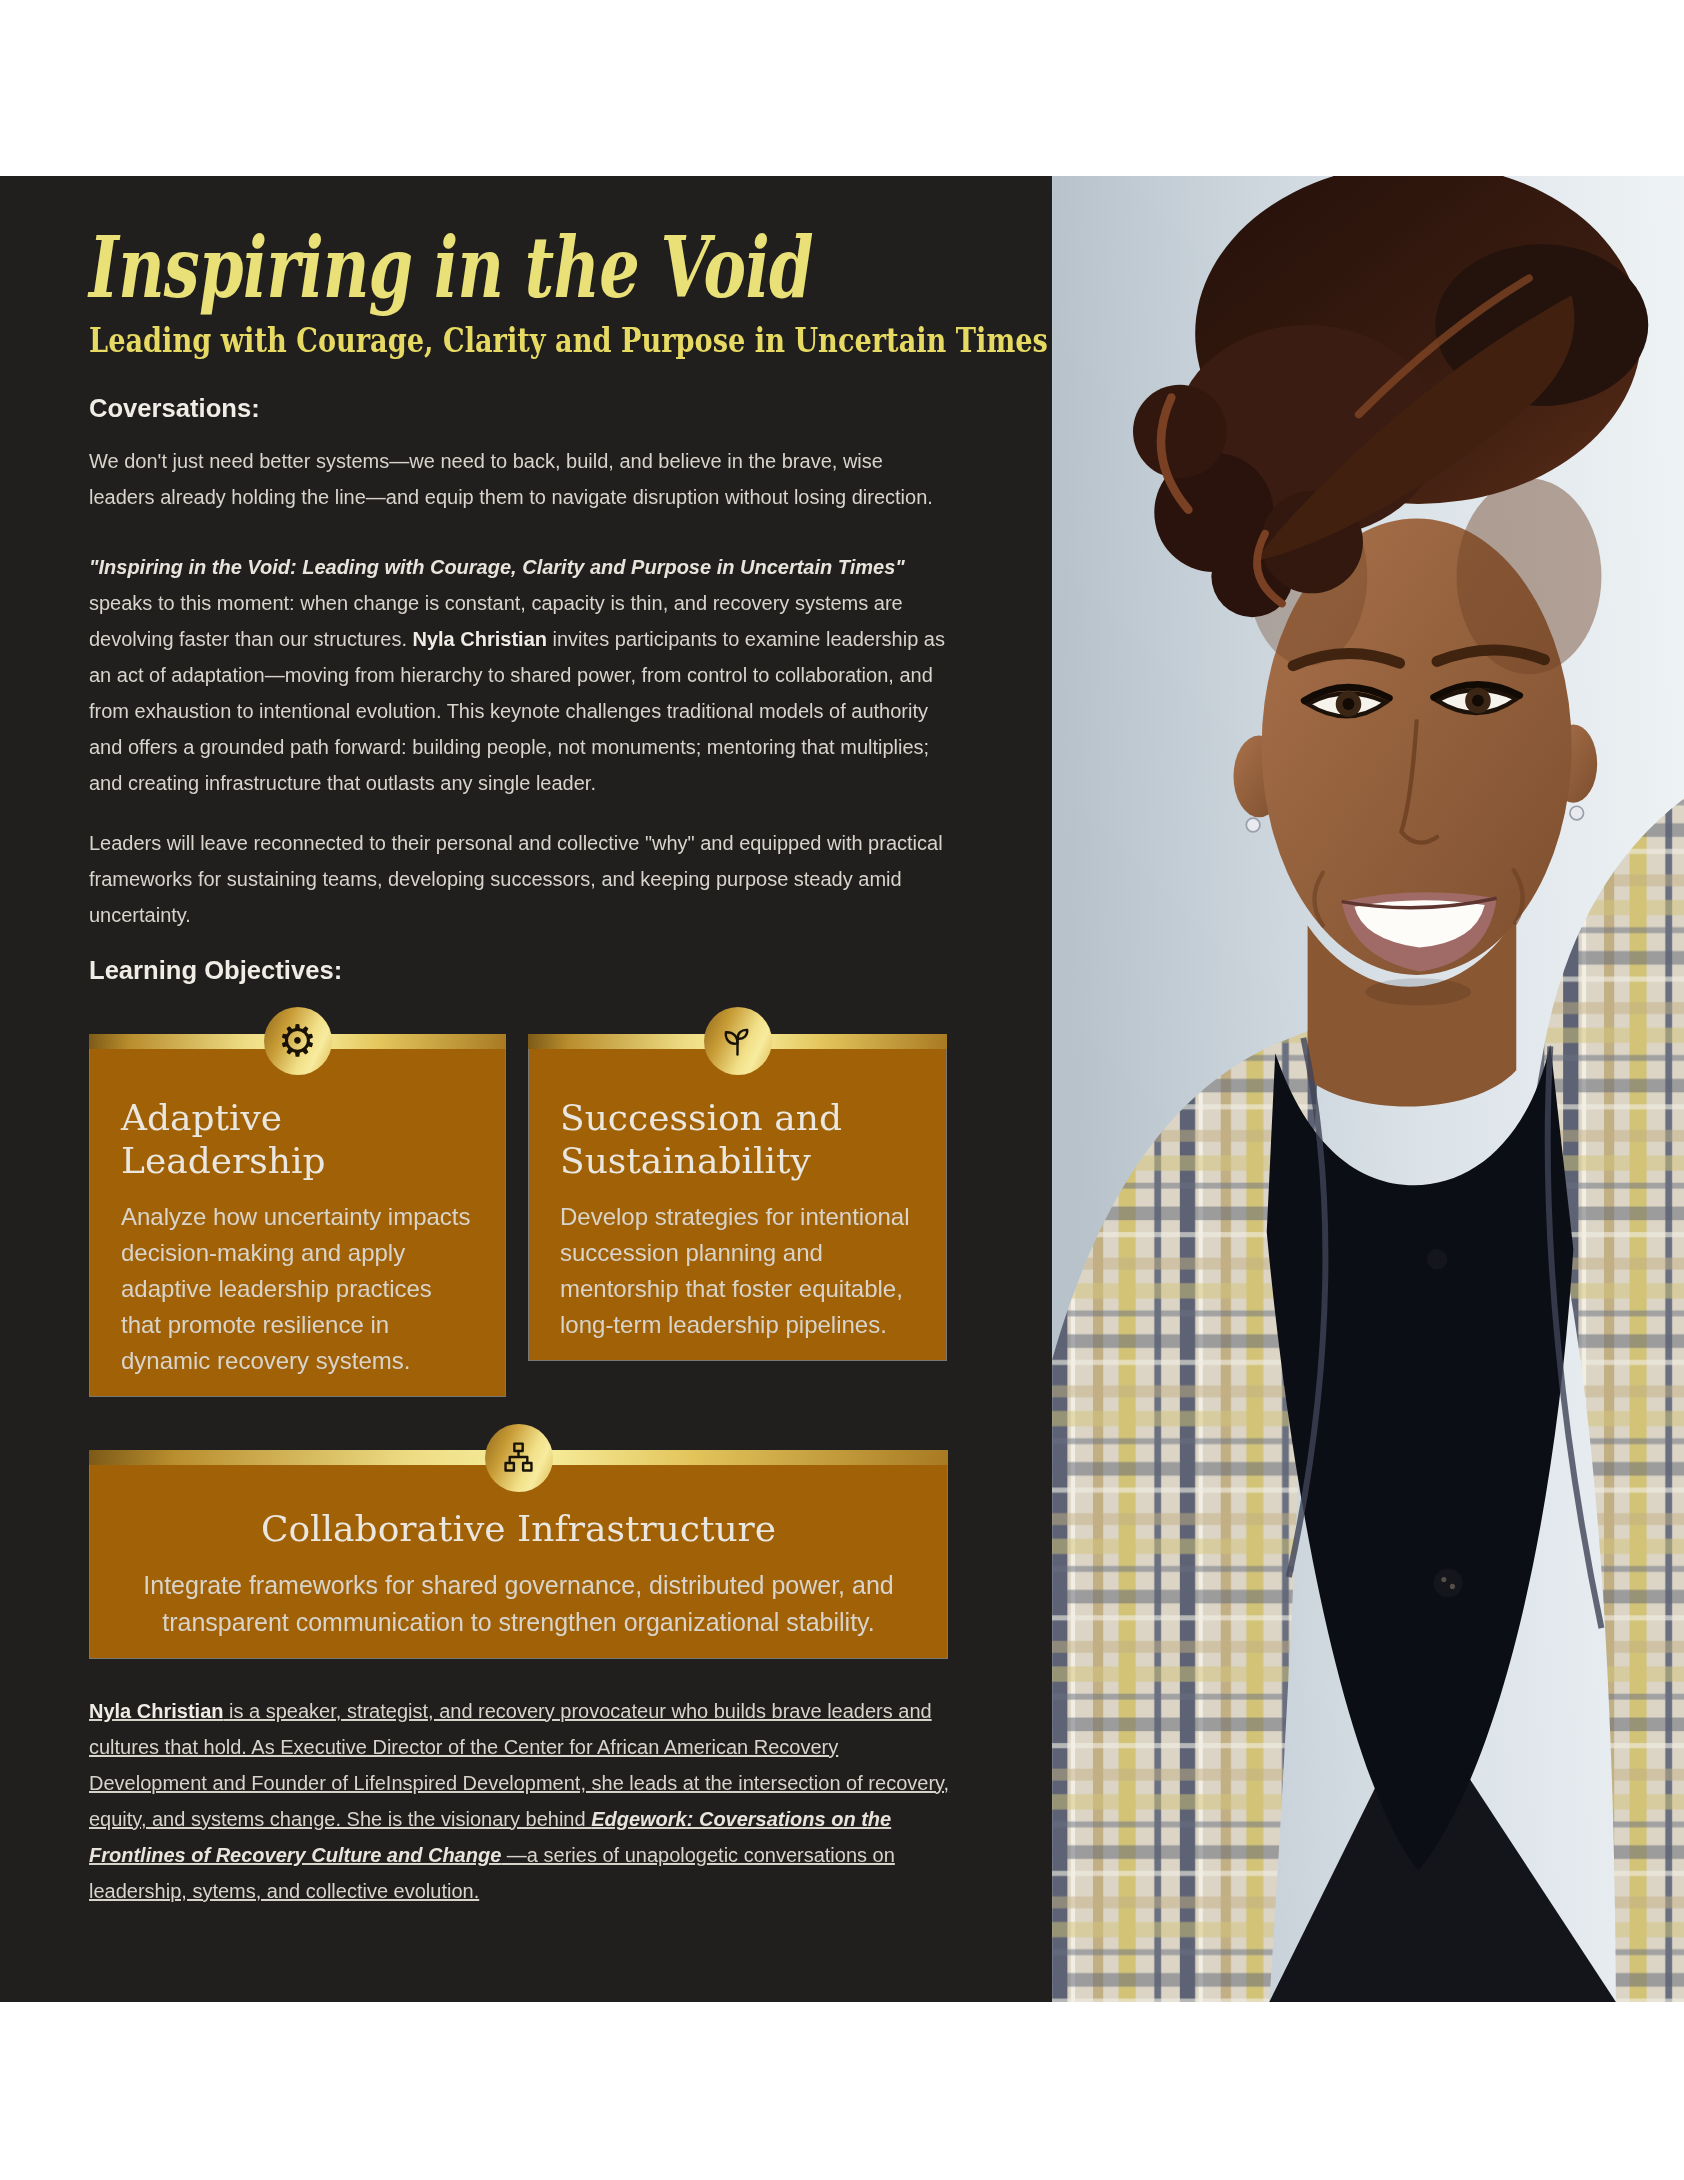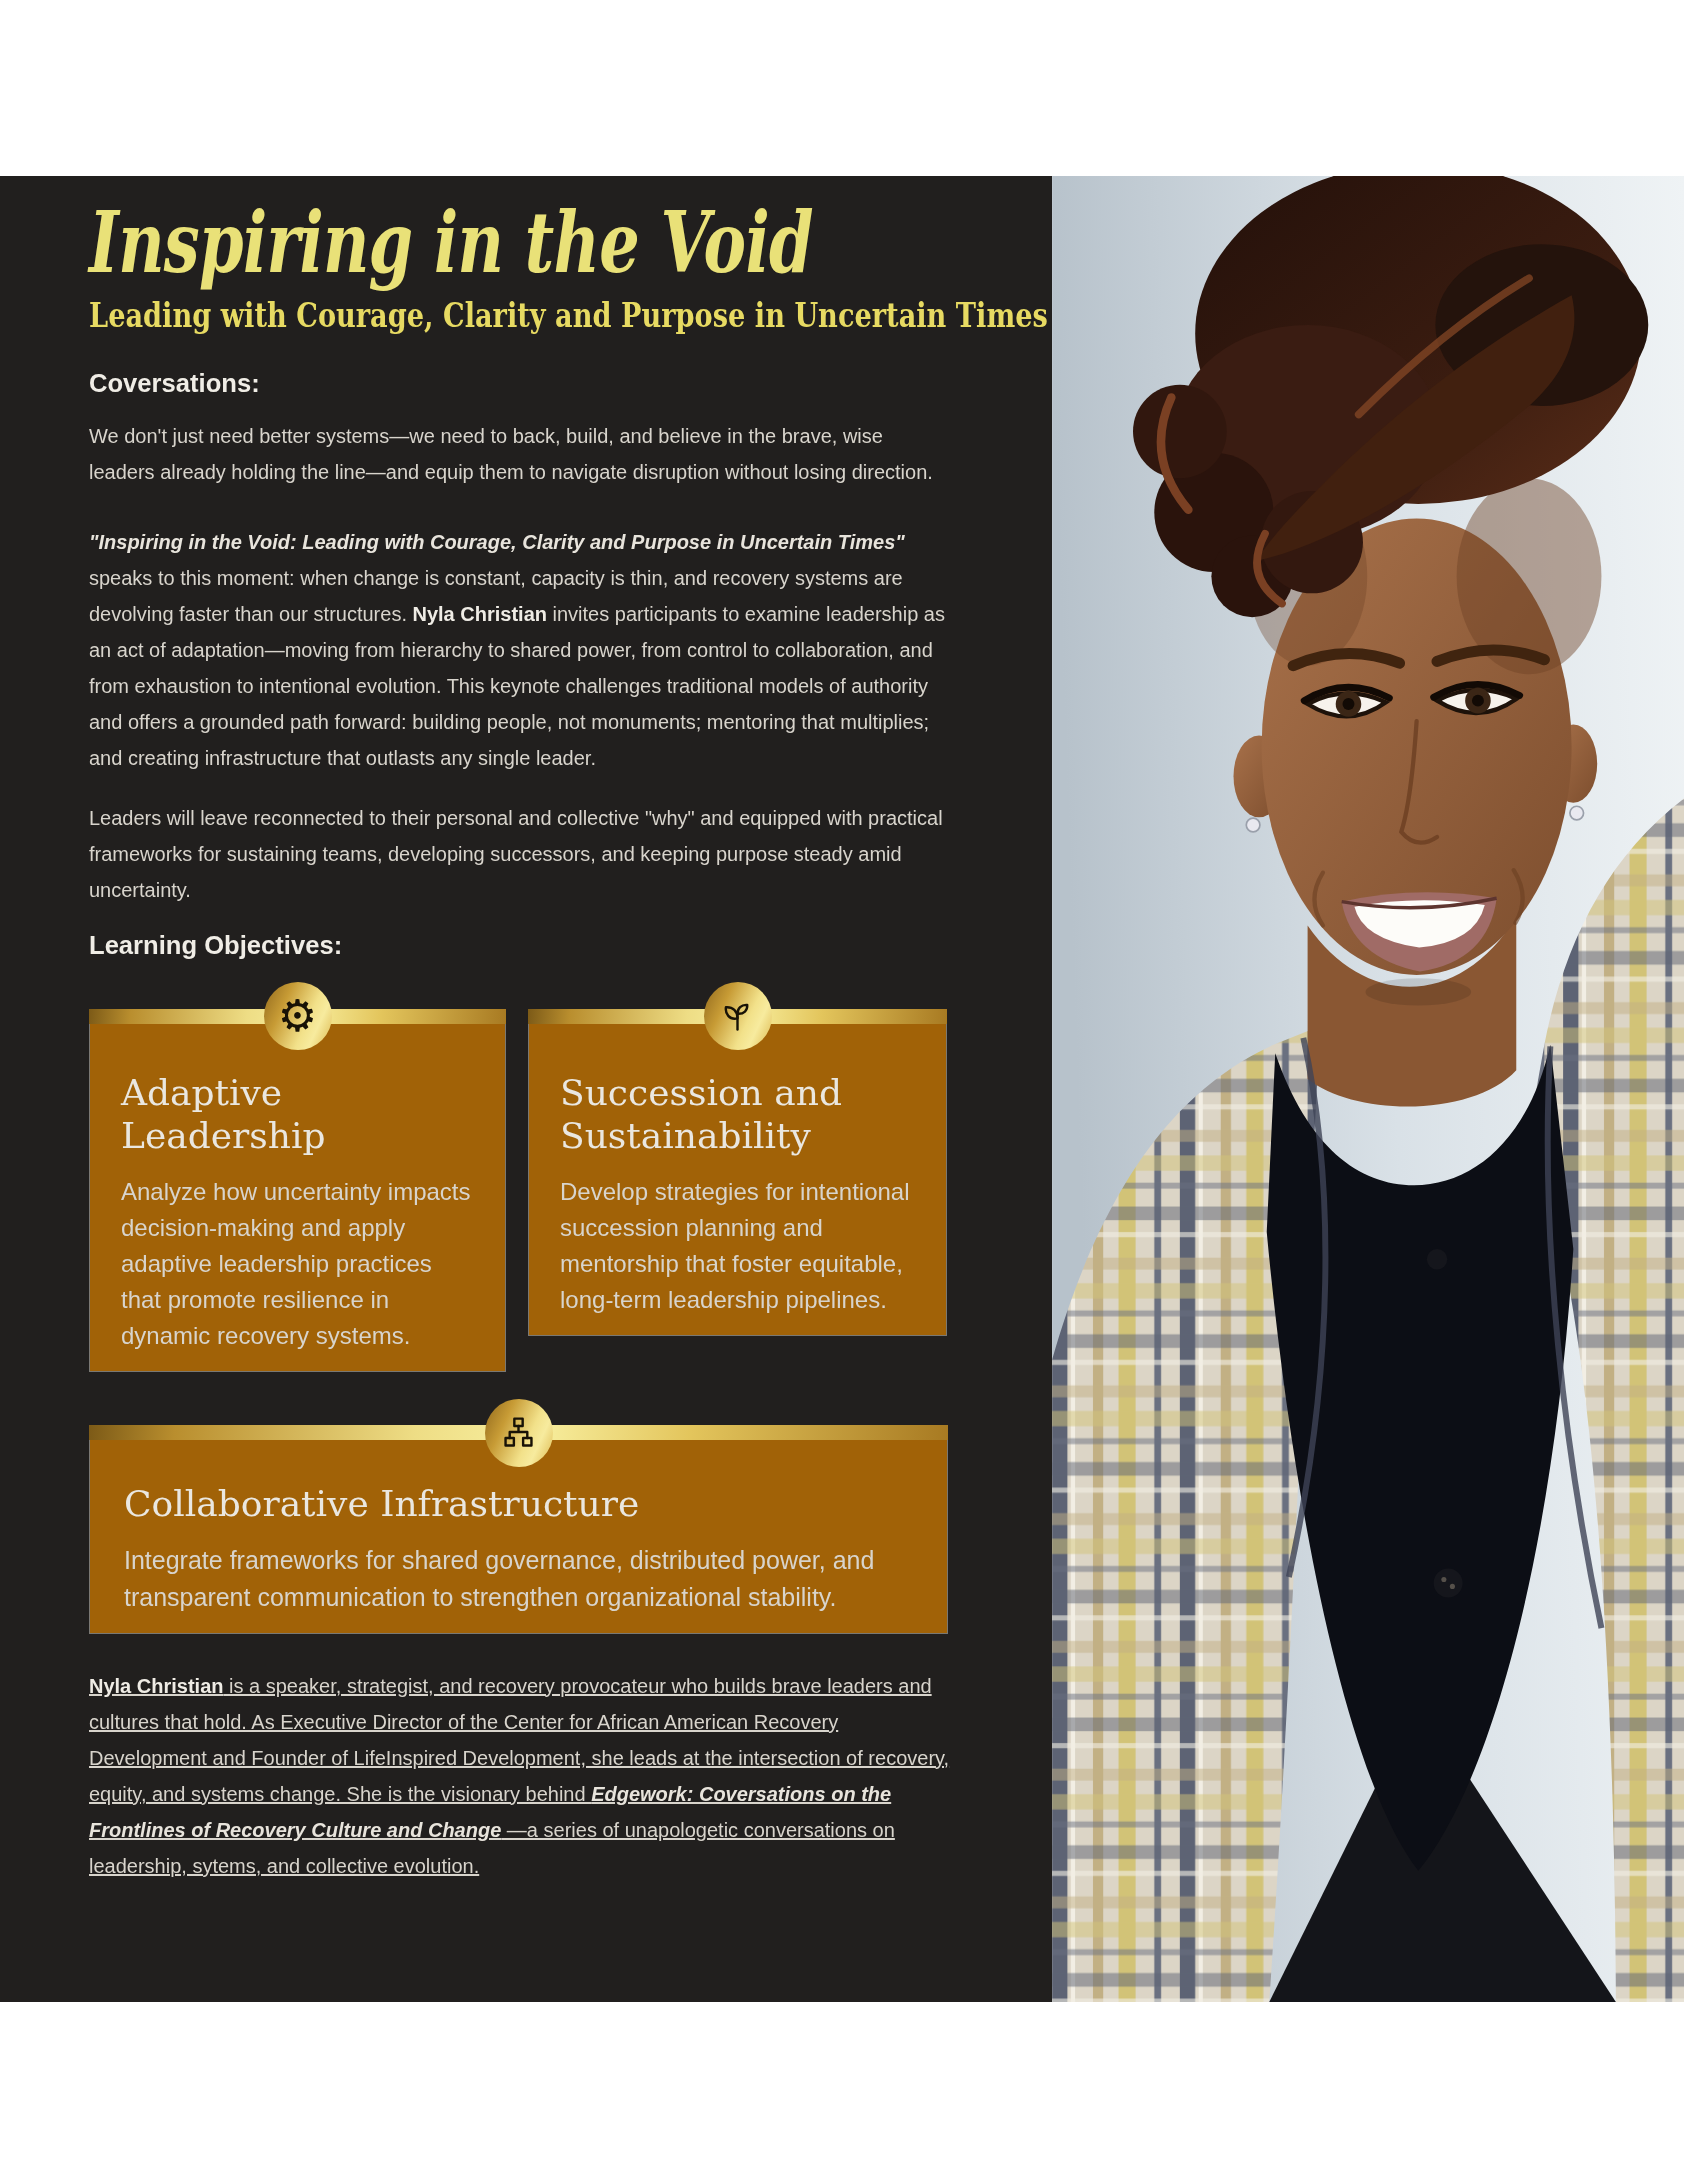--- a/index.html
+++ b/index.html
@@ -1,37 +1,37 @@
 <!DOCTYPE html>
 <html style="font-size:13.6px"><head>
 <meta charset="utf-8">
 <style>
   html,body{margin:0;padding:0;background:#ffffff;}
   .page{position:relative;width:1685px;height:2181px;background:#ffffff;overflow:hidden;
         font-family:"Liberation Sans",sans-serif;}
   .panel{position:absolute;left:0;top:176px;width:1052px;height:1826px;background:#211f1e;
-         box-sizing:border-box;padding:24px 98px 0 89px;}
+         box-sizing:border-box;padding:49px 98px 0 89px;}
   .photo{position:absolute;left:1052px;top:176px;width:633px;height:1826px;margin:0;overflow:hidden;}
   h1.title{margin:0;font-family:"DejaVu Serif",serif;font-style:italic;font-weight:700;
            font-size:85px;line-height:1.0;color:#e9e178;transform:scaleX(.75);transform-origin:left top;
            white-space:nowrap;letter-spacing:-0.9px;}
   h2.subtitle{margin:12px 0 0 0;font-family:"DejaVu Serif",serif;font-weight:700;font-size:34px;
            line-height:1.1;color:#e7da62;transform:scaleX(.80);transform-origin:left top;white-space:nowrap;}
   .label{margin:34px 0 0 0;font-size:25.6px;font-weight:700;color:#f0ede6;line-height:1.2;}
   .label.objectives{margin-top:22px;}
   p.body{margin:19px 0 0 0;font-size:20px;line-height:36px;color:#d8d4cc;max-width:865px;}
   p.body.p2{margin-top:34px;}
   p.body.p3{margin-top:24px;}
   .bi{font-weight:700;font-style:italic;color:#e8e4dc;}
   b.inline{color:#efece5;}
   .cards-row{display:flex;gap:22px;margin-top:48px;}
   .card{position:relative;box-sizing:border-box;}
   .card.c1{width:417px;}
   .card.c2{width:419px;}
-  .card.wide{width:859px;margin-top:53px;}
+  .card.wide{width:859px;margin-top:53px;text-align:center;}
   .card-bar{height:15.3px;background:linear-gradient(95deg,#7c5a17 0%,#b98e2e 10%,#eedd85 38%,#f8ef9f 52%,#e3c55c 70%,#a87a22 100%);}
   .card-box{border:1.7px solid #7a7873;border-top:none;box-sizing:border-box;
             padding:48px 29px 17px 31px;min-height:295px;background:#a16207;}
   .card.wide .card-box{min-height:183px;padding:43px 34px 17px 34px;}
   .card-circle{position:absolute;top:-26.4px;left:50%;transform:translateX(-50%);
             width:68px;height:68px;border-radius:50%;z-index:2;
             background:linear-gradient(115deg,#8f671c 0%,#c79b35 30%,#f2e18a 62%,#f7eb9e 75%,#dbb64b 100%);
             display:flex;align-items:center;justify-content:center;}
   .glyph{font-family:"DejaVu Sans",sans-serif;font-size:44px;line-height:1;color:#181206;}
   .card h3{margin:0;font-family:"DejaVu Serif",serif;font-weight:400;font-size:36px;line-height:1.18;

